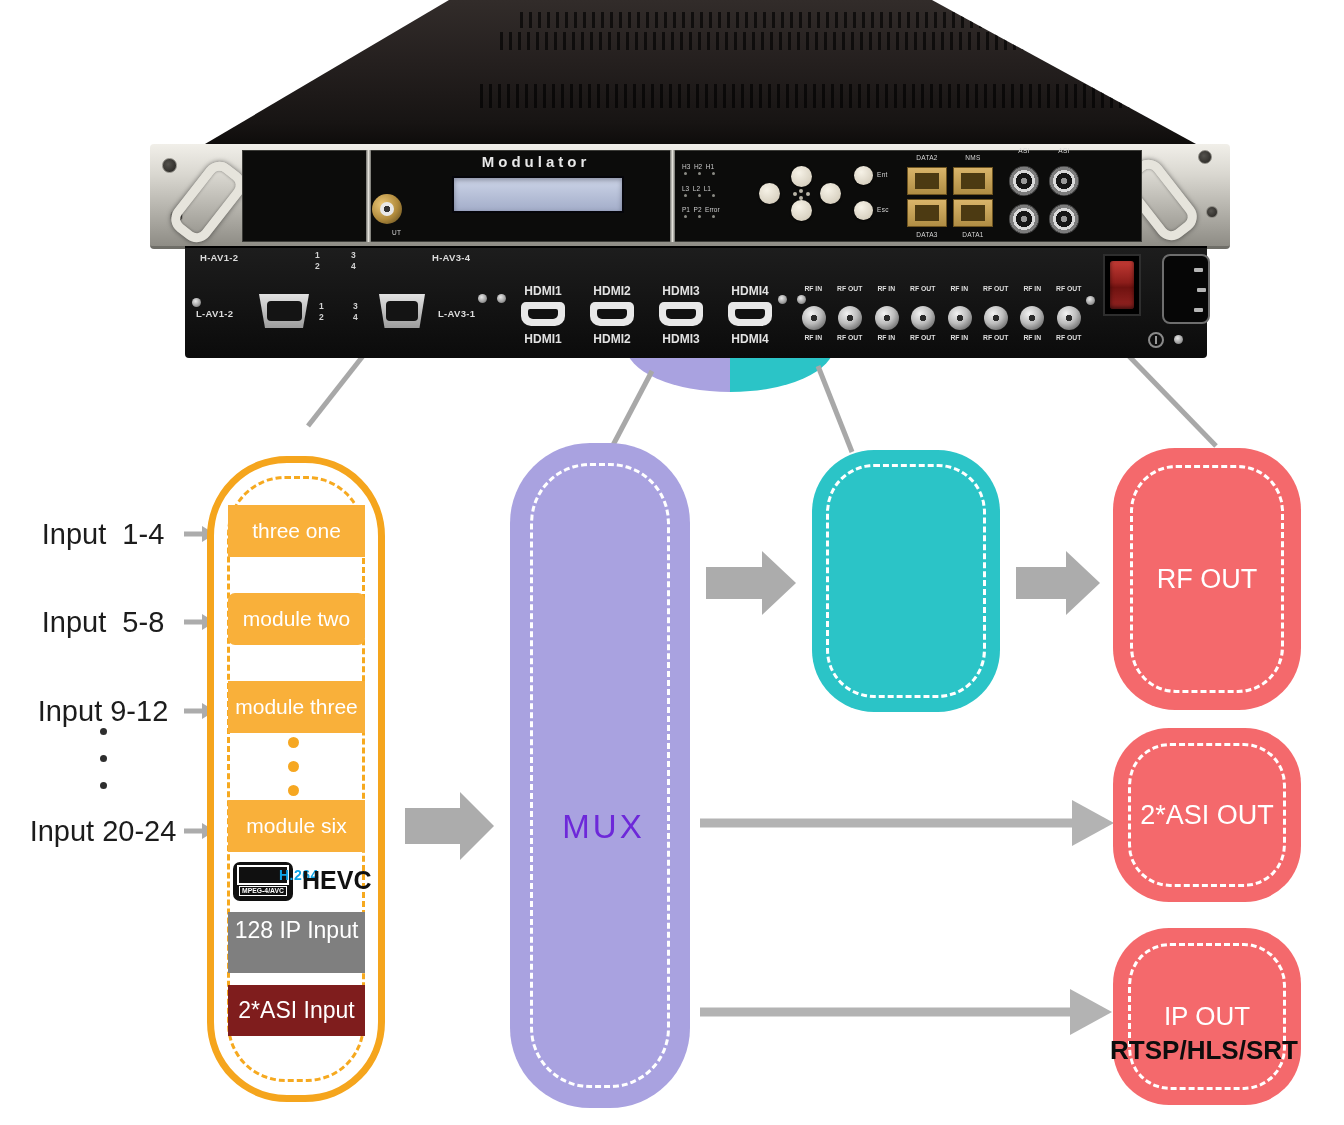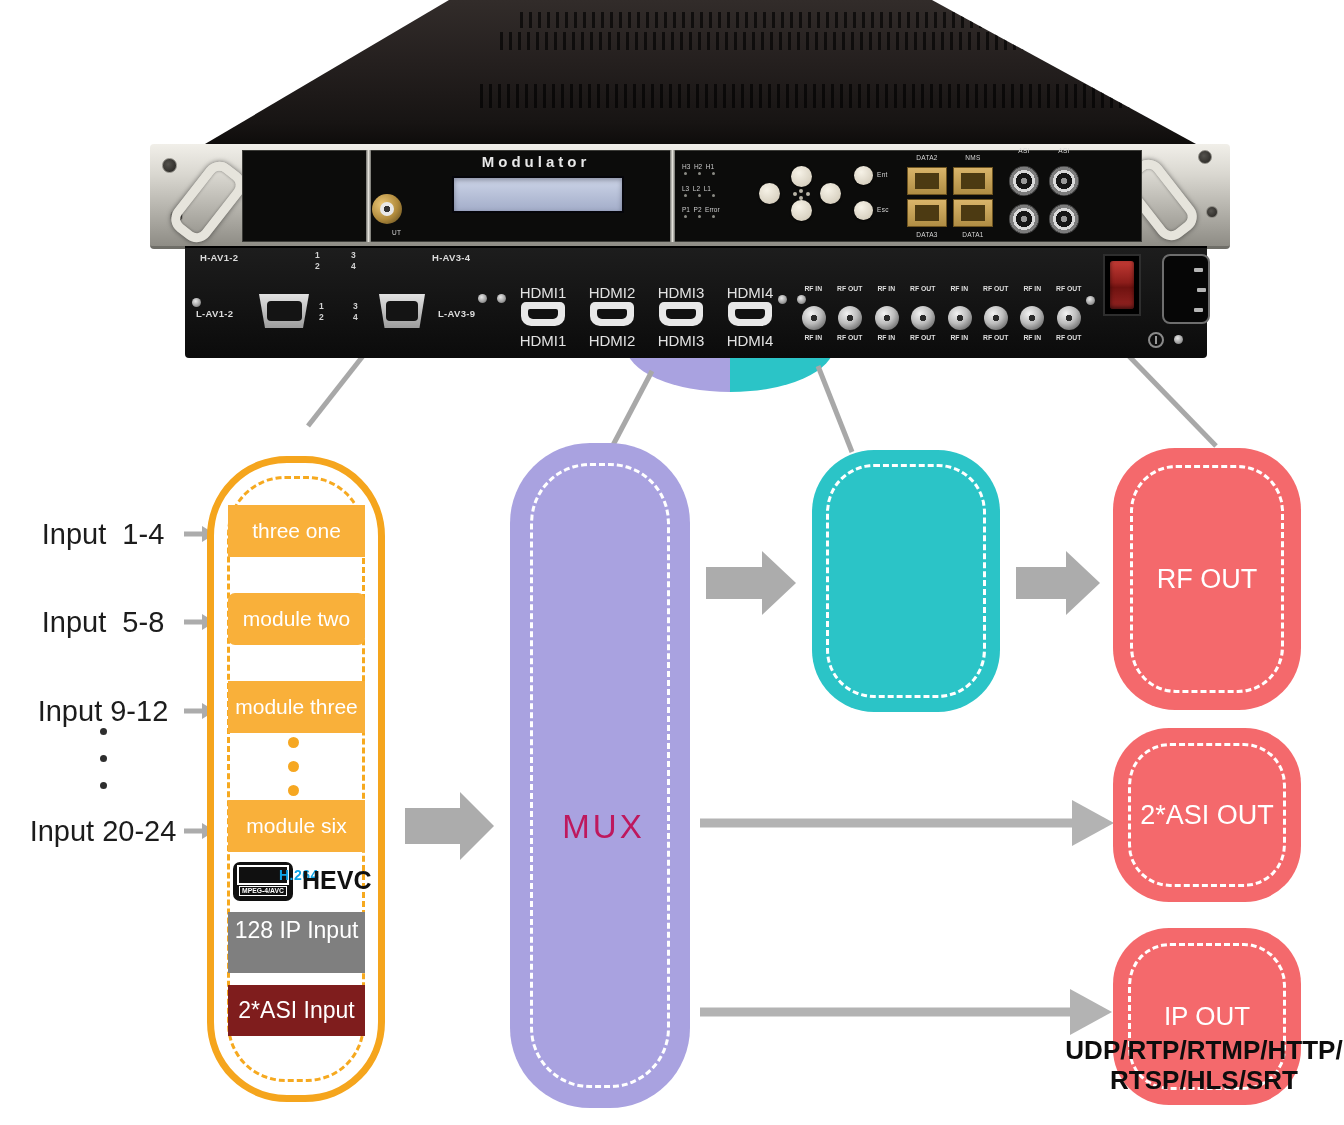--- a/index.html
+++ b/index.html
@@ -47,21 +47,21 @@
   .rear{position:absolute;left:185px;top:246px;width:1022px;height:112px;
         background:linear-gradient(180deg,#1d1d1d,#0b0b0b);border-radius:0 0 4px 4px;
         border-top:2px solid #000;box-sizing:border-box;}
   .rlabel{position:absolute;color:#dcdcdc;font-size:9.5px;font-weight:bold;letter-spacing:.3px;}
   .numcol{position:absolute;color:#d2d2d2;font-size:8.5px;font-weight:bold;line-height:11px;text-align:center;}
   .vga{position:absolute;height:34px;background:linear-gradient(180deg,#e2e2e2,#9d9d9d);
        clip-path:polygon(0 0,100% 0,88% 100%,12% 100%);}
   .vga i{position:absolute;left:15%;top:7px;right:15%;bottom:7px;background:#141414;border-radius:4px;}
   .hdmi{position:absolute;width:44px;height:24px;background:#e8e8e8;border-radius:5px 5px 10px 10px;}
   .hdmi i{position:absolute;left:7px;top:7px;width:30px;height:10px;background:#111;border-radius:2px 2px 5px 5px;}
-  .plabel{position:absolute;color:#e2e2e2;font-size:15px;font-weight:normal;text-align:center;}
+  .plabel{position:absolute;color:#e2e2e2;font-size:12px;font-weight:bold;text-align:center;}
   .rfrow{position:absolute;display:flex;width:292px;}
   .rfrow span{flex:0 0 36.5px;text-align:center;color:#dedede;font-size:6.8px;font-weight:bold;white-space:pre;}
   .fcon{position:absolute;width:24px;height:24px;border-radius:50%;
         background:radial-gradient(circle at 50% 50%,#2a2a2a 0 3px,transparent 3px),
         radial-gradient(circle at 38% 32%,#f2f2f2,#bdbdbd 45%,#707070 80%,#484848);}
   .screw{position:absolute;width:9px;height:9px;border-radius:50%;
          background:radial-gradient(circle at 40% 35%,#e9e9e9,#9c9c9c 60%,#565656);}
   .pswitch{position:absolute;width:38px;height:62px;background:#000;border:2px solid #2e2e2e;box-sizing:border-box;}
   .pswitch i{position:absolute;left:5px;top:5px;width:24px;height:48px;border-radius:3px;
              background:linear-gradient(180deg,#c23a34 0%,#8c1d1a 45%,#6f1210 55%,#962422 100%);
@@ -94,21 +94,21 @@
   .badge .bb{margin:1px 6px 0;border:1px solid #fff;color:#fff;font-size:6.8px;font-weight:bold;
              text-align:center;line-height:8px;}
   .hevc{position:absolute;left:302px;top:866px;width:76px;color:#111;font-size:25px;font-weight:bold;}
   .bar-gray{position:absolute;left:228px;top:912px;width:137px;height:61px;background:#7f7f7f;
             color:#fff;font-size:23px;text-align:center;padding-top:5px;box-sizing:border-box;}
   .bar-blue{position:absolute;left:228px;top:985px;width:137px;height:51px;background:#7f1d1d;
             color:#fff;font-size:23px;display:flex;align-items:center;justify-content:center;}
   .mux-box{position:absolute;left:510px;top:443px;width:180px;height:665px;background:#a9a2e0;border-radius:80px;}
   .mux-dash{position:absolute;left:530px;top:463px;width:140px;height:625px;border:3px dashed #fff;
             border-radius:60px;box-sizing:border-box;}
-  .mux-label{position:absolute;left:510px;top:808px;width:187px;text-align:center;color:#be185d;
+  .mux-label{position:absolute;left:510px;top:808px;width:187px;text-align:center;color:#6d28d9;
              font-size:33px;letter-spacing:3px;}
   .teal-box{position:absolute;left:812px;top:450px;width:188px;height:262px;background:#2bc4c7;border-radius:62px;}
   .teal-dash{position:absolute;left:826px;top:464px;width:160px;height:234px;border:3px dashed #fff;
              border-radius:48px;box-sizing:border-box;}
   .teal-text{position:absolute;left:812px;top:512px;width:188px;text-align:center;color:#fff;}
   .teal-text .big{font-size:27px;line-height:29px;}
   .teal-text .sml{font-size:19px;line-height:21px;font-weight:600;white-space:pre;}
   .out-box{position:absolute;left:1113px;width:188px;background:#f4696c;
            display:flex;align-items:center;justify-content:center;color:#fff;}
   .out-dash{position:absolute;border:3px dashed #fff;box-sizing:border-box;}
@@ -256,21 +256,21 @@
       <div class="vga" style="left:74px;top:46px;width:50px;">
           <i></i>
         </div>
       <div class="numcol pre" style="left:134px;top:53px;">1
 2</div>
       <div class="numcol pre" style="left:168px;top:53px;">3
 4</div>
       <div class="vga" style="left:194px;top:46px;width:46px;">
           <i></i>
         </div>
-      <span class="rlabel" style="left:253px;top:60px;">L-AV3-9</span>
+      <span class="rlabel" style="left:253px;top:60px;">L-AV3-1</span>
 
       <i class="screw" style="left:7px;top:50px;"></i>
       <i class="screw" style="left:293px;top:46px;"></i>
       <i class="screw" style="left:312px;top:46px;"></i>
       <i class="screw" style="left:593px;top:47px;"></i>
       <i class="screw" style="left:612px;top:47px;"></i>
       <i class="screw" style="left:901px;top:48px;"></i>
 
       <span class="plabel" style="left:330px;top:36px;width:56px;">HDMI1</span>
       <span class="plabel" style="left:399px;top:36px;width:56px;">HDMI2</span>
@@ -375,17 +375,16 @@
   <div class="out-box" style="top:728px;height:174px;border-radius:56px;font-size:27px;">
     <div class="out-dash" style="left:15px;top:15px;width:158px;height:144px;border-radius:42px;position:absolute;"></div>
     <span>2*ASI OUT</span>
   </div>
   <div class="out-box" style="top:928px;height:177px;border-radius:56px;font-size:26px;">
     <div class="out-dash" style="left:15px;top:15px;width:158px;height:147px;border-radius:42px;position:absolute;"></div>
     <span>IP OUT</span>
   </div>
 
   <div class="protocols">
-    <div>UDP/RTP/RTMP/HTTP/</div>
     <div>RTSP/HLS/SRT</div>
   </div>
 
 </div>
 
 </body></html>

